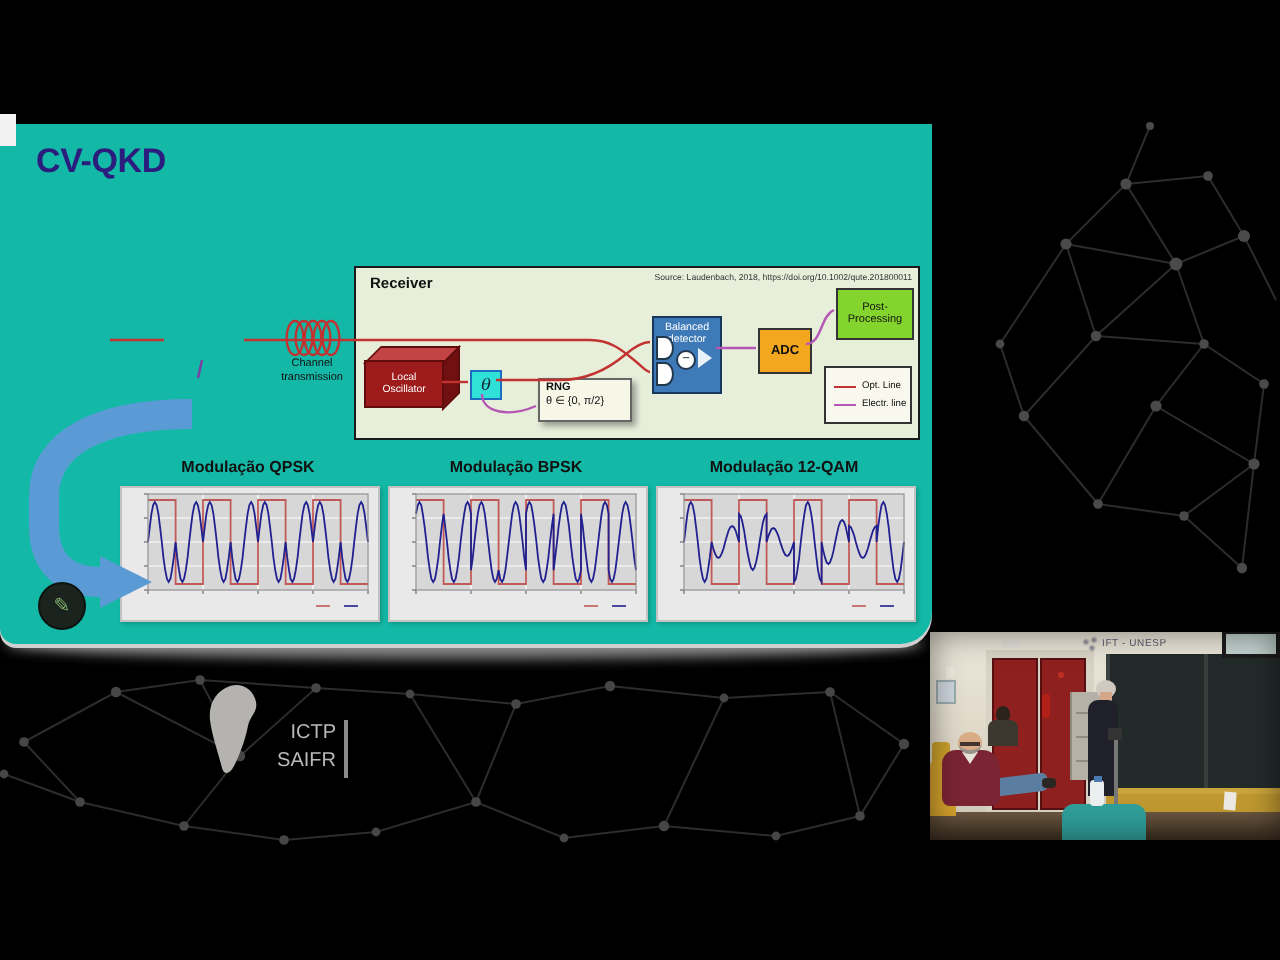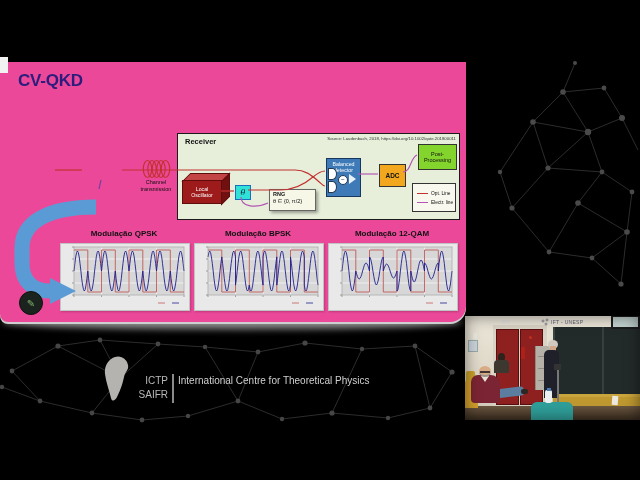--- a/index.html
+++ b/index.html
@@ -2,21 +2,21 @@
 <html><head>
 <meta charset="utf-8">
 <style>
   html,body{margin:0;padding:0;background:#000;}
   .stage{position:relative;width:640px;height:480px;background:#000;overflow:hidden;
          font-family:"Liberation Sans",sans-serif;}
   .net{position:absolute;left:0;top:0;z-index:1;}
   
   .slide-shadow{position:absolute;left:2px;top:314px;width:460px;height:16px;z-index:3;
     border-radius:50%;background:linear-gradient(#c6c6c6,#5f5f5f);filter:blur(3px);}
-  .slide{position:absolute;left:0;top:62px;width:466px;height:260px;background:#ec4899;z-index:4;
+  .slide{position:absolute;left:0;top:62px;width:466px;height:260px;background:#14b8a6;z-index:4;
     border-radius:0 0 16px 8px;box-shadow:0 2px 0 #cfcfcf;}
   .slide-sq{position:absolute;left:0;top:57px;width:8px;height:16px;background:#f2f2f2;z-index:5;}
   .title{position:absolute;left:18px;top:8px;color:#2b1d7d;font-weight:bold;font-size:17px;line-height:21px;letter-spacing:-0.2px;}
   
   .tx{position:absolute;left:15px;top:73px;width:123px;height:78px;border:1.5px solid #1a1a1a;background:#fefefe;}
   .blk-label{position:absolute;left:7px;top:3px;font-size:7.5px;font-weight:bold;color:#111;}
   .box3d{position:absolute;}
   .box3d .face{position:absolute;left:0;bottom:0;background:#9e1b1b;border:1px solid #5e0c0c;
      color:#fff;display:flex;flex-direction:column;align-items:center;justify-content:center;
      font-size:5.2px;line-height:6px;text-align:center;}
@@ -58,21 +58,21 @@
   .lgd .sw{display:inline-block;width:11px;height:0;border-top:1.4px solid #c23230;}
   .lgd .sw.e{border-top-color:#b457b4;}
   
   .plot-title{position:absolute;top:167px;width:128px;text-align:center;font-size:8px;font-weight:bold;color:#111;}
   .plot-fig{position:absolute;top:181px;width:128px;height:66px;background:#e9e9e9;border:0.5px solid #c2c2c2;box-shadow:1px 1px 2px rgba(0,0,0,.2);}
   .px1{left:60px;} .px2{left:194px;} .px3{left:328px;}
   .conn,.arrow-svg{position:absolute;left:0;top:0;pointer-events:none;}
   .cc{position:absolute;left:19px;top:229px;width:22px;height:22px;border-radius:50%;background:#1a231d;border:1px solid #0d130e;
       display:flex;align-items:center;justify-content:center;color:#7fae6a;font-size:10px;}
   
-  .footer{position:absolute;left:0;top:348px;width:470px;height:70px;z-index:3;color:#c9c9c9;}
+  .footer{position:absolute;left:0;top:334px;width:470px;height:70px;z-index:3;color:#c9c9c9;}
   .sa{position:absolute;left:101px;top:8px;}
   .acr{position:absolute;left:128px;top:26px;width:40px;text-align:right;font-size:10px;line-height:14px;color:#b9b9b9;}
   .sep{position:absolute;left:172px;top:26px;width:1.5px;height:29px;background:#8a8a8a;}
   .names{position:absolute;left:178px;top:26px;font-size:10px;line-height:14px;color:#d0d0d0;}
   
   .photo{position:absolute;left:465px;top:316px;width:175px;height:104px;z-index:4;overflow:hidden;
      background:linear-gradient(180deg,#ece7da,#ddd6c6 60%,#cfc8b8);}
   .photo *{position:absolute;}
   .ph-screen{left:146px;top:0;width:29px;height:13px;background:#1c1c1c;}
   .ph-screen i{left:2px;top:1px;width:25px;height:10px;background:#c2d2cf;display:block;}
@@ -346,21 +346,20 @@
   <div class="footer">
     <svg class="sa" width="34" height="48" viewBox="0 0 34 48">
       <path d="M14 1 C20 -1 26 3 27 9 C28 14 24 16 23 21 C22 26 20 33 16 41 C14 45 11 46 10 42 C8 34 5 26 4 18 C3 9 8 3 14 1 Z" fill="#b5b3b0"></path>
     </svg>
     <div class="acr">
       <div>ICTP</div>
       <div>SAIFR</div>
     </div>
     <div class="sep"></div>
     <div class="names">
-      <div>International Centre for Theoretical Physics</div>
     </div>
   </div>
 
   <div class="photo">
     <div class="ph-board">
         <i></i>
       </div>
     <div class="ph-trim"></div>
     <div class="ph-ywall"></div>
     <div class="ph-paper"></div>

